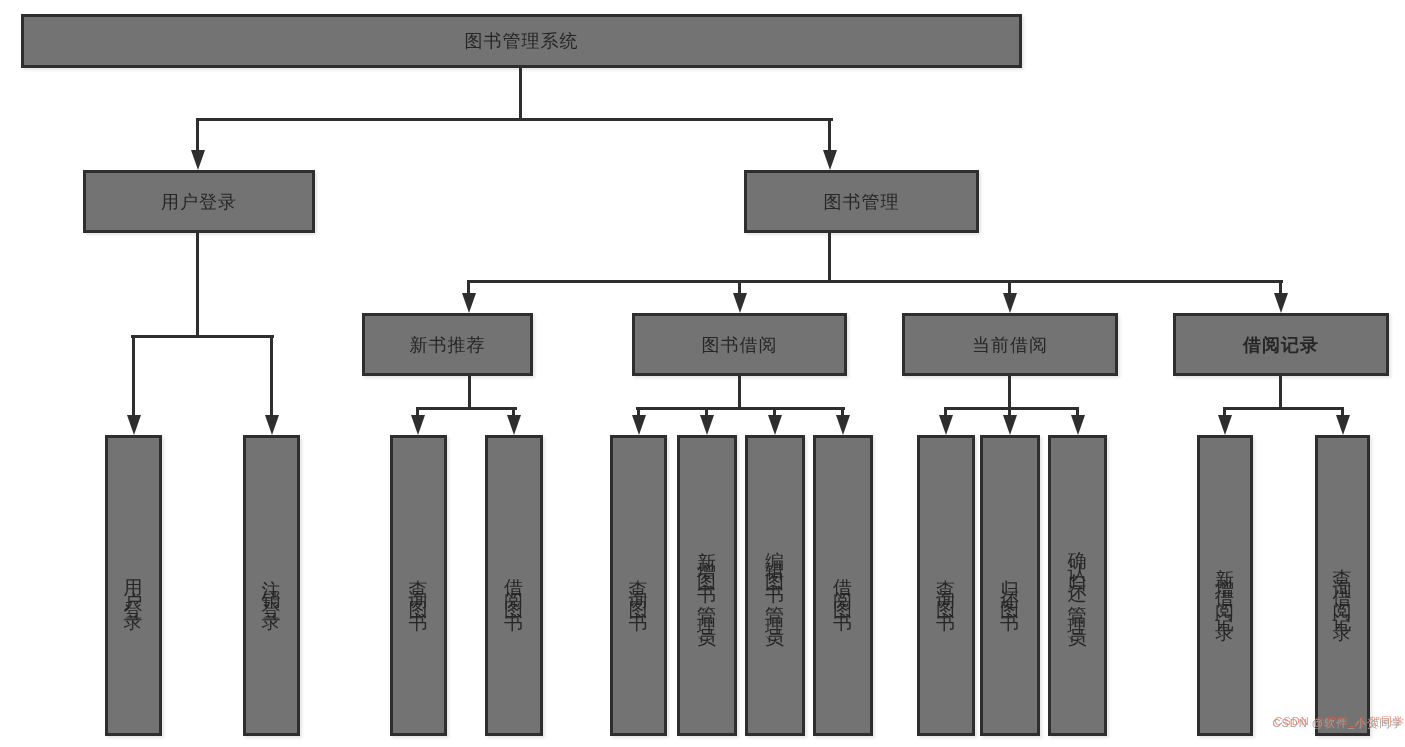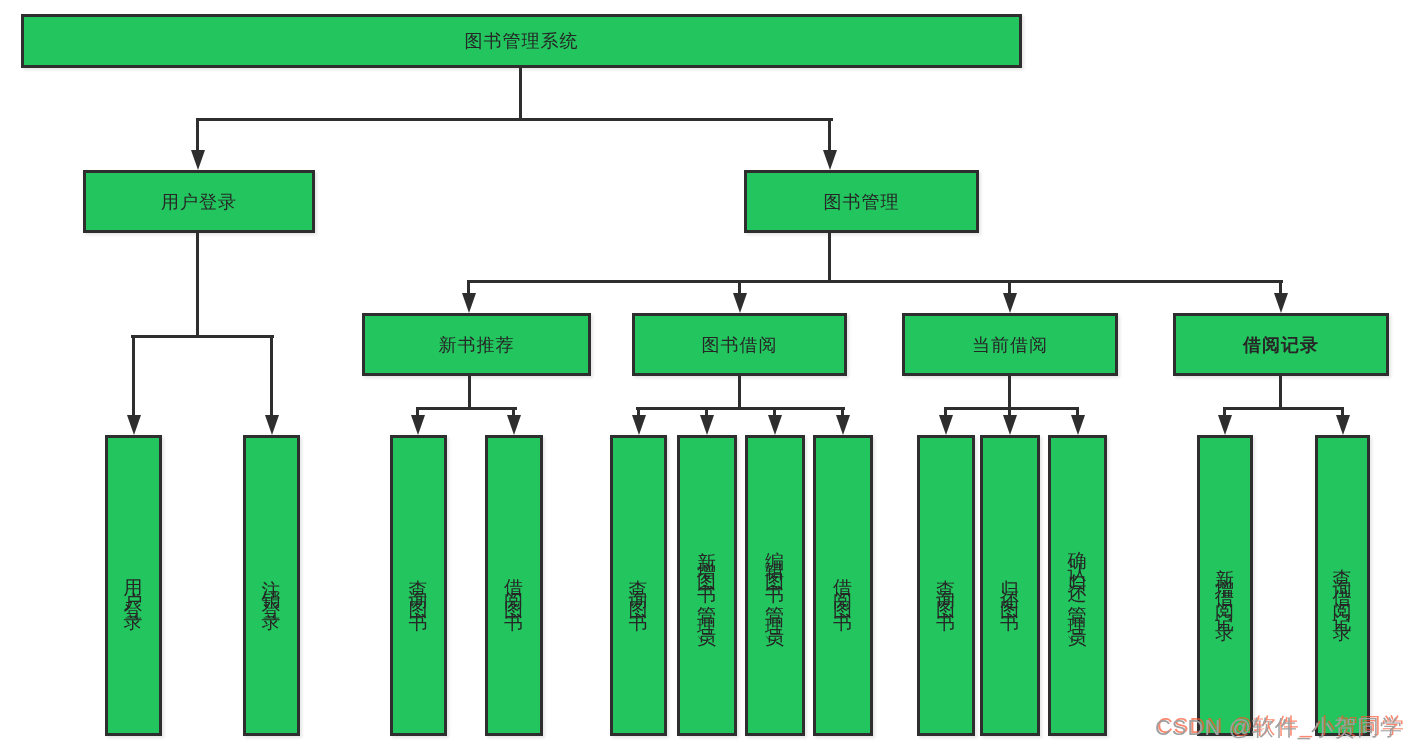--- a/index.html
+++ b/index.html
@@ -1,57 +1,57 @@
 <!DOCTYPE html>
 <html><head>
 <meta charset="utf-8">
 <style>
   html,body{margin:0;padding:0;background:#ffffff;}
   .stage{
     position:relative;width:1405px;height:747px;background:#ffffff;overflow:hidden;
     font-family:"Liberation Sans","DejaVu Sans",sans-serif;color:#262626;
   }
   .box{
-    position:absolute;background:#22c55e;border:3px solid #2e2e2e;box-sizing:border-box;
+    position:absolute;background:#737373;border:3px solid #2e2e2e;box-sizing:border-box;
     display:flex;align-items:center;justify-content:center;
     font-size:18px;letter-spacing:1px;color:#262626;
     box-shadow:2px 2px 3px rgba(0,0,0,0.10);
   }
   .vtext{
     writing-mode:vertical-rl;text-orientation:mixed;
     font-size:19px;line-height:1;letter-spacing:11px;color:#262626;
   }
   .vline{position:absolute;width:3px;background:#2e2e2e;}
   .hline{position:absolute;height:3px;background:#2e2e2e;}
   .arrow{position:absolute;width:3px;background:#2e2e2e;}
   .arrow::after{
     content:"";position:absolute;left:50%;bottom:-20px;transform:translateX(-50%);
     width:0;height:0;border-left:7px solid transparent;border-right:7px solid transparent;
     border-top:20px solid #2e2e2e;
   }
   .watermark{
-    position:absolute;right:2px;bottom:4px;z-index:5;
-    font-size:22px;letter-spacing:1px;color:#a0a0a0;
+    position:absolute;right:2px;bottom:16px;z-index:5;
+    font-size:11px;letter-spacing:1px;color:#a0a0a0;
     text-shadow:2px -2px 0 rgba(252,85,49,0.70);
     white-space:nowrap;
     margin-top:17px;
   }
 </style>
 </head>
 <body>
 
 <div class="stage">
 
   <div class="box" style="left:21px;top:14px;width:1001px;height:54px;">图书管理系统</div>
 
   <div class="box" style="left:83px;top:170px;width:232px;height:63px;">用户登录</div>
 
   <div class="box" style="left:744px;top:170px;width:235px;height:63px;">图书管理</div>
 
-  <div class="box" style="left:362px;top:313px;width:229px;height:63px;">新书推荐</div>
+  <div class="box" style="left:362px;top:313px;width:171px;height:63px;">新书推荐</div>
 
   <div class="box" style="left:632px;top:313px;width:215px;height:63px;">图书借阅</div>
 
   <div class="box" style="left:902px;top:313px;width:216px;height:63px;">当前借阅</div>
 
   <div class="box" style="left:1173px;top:313px;width:216px;height:63px;font-weight:bold;">借阅记录</div>
 
   <div class="box" style="left:105px;top:435px;width:57px;height:301px;">
     <span class="vtext">用户登录</span>
   </div>

